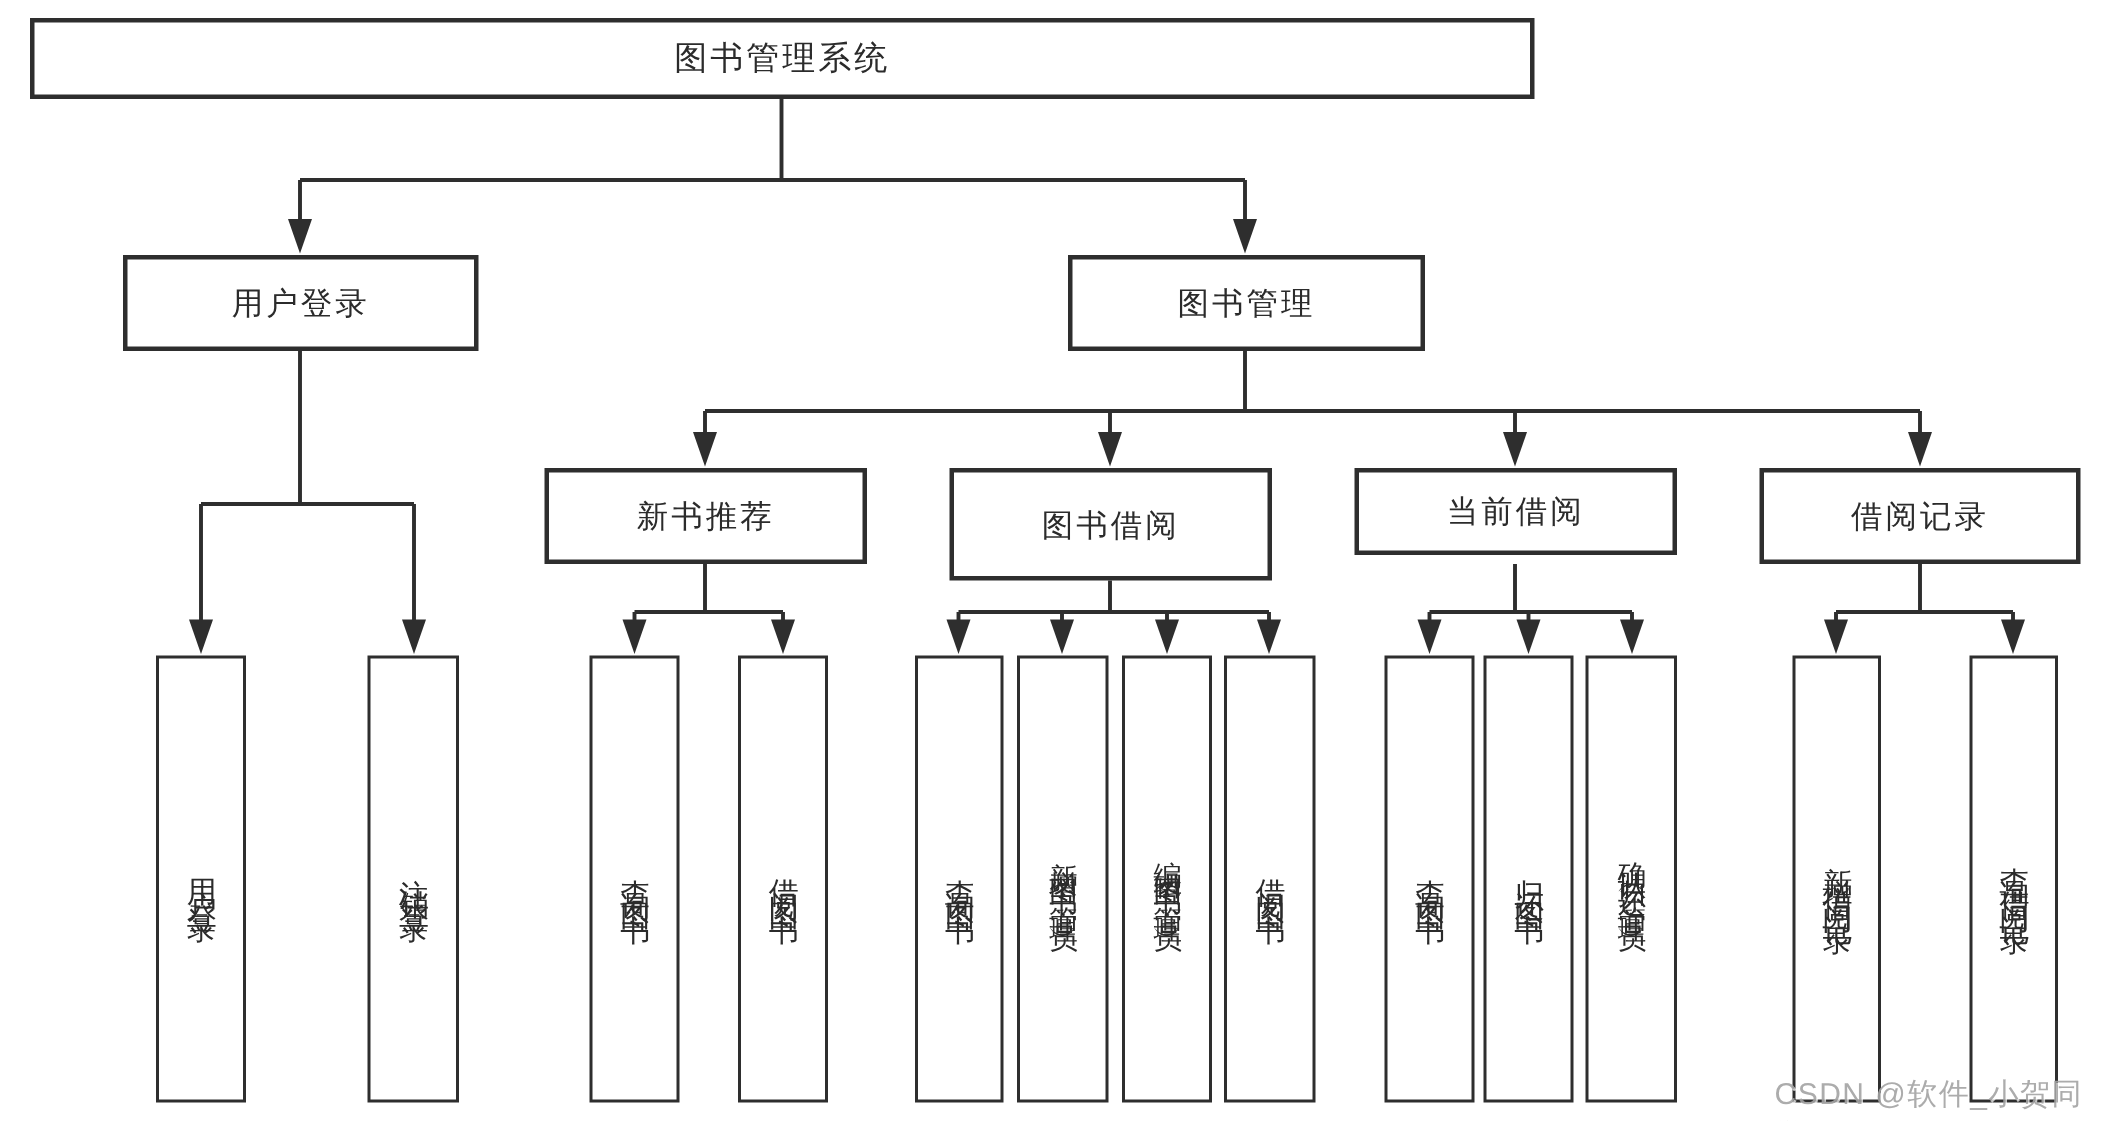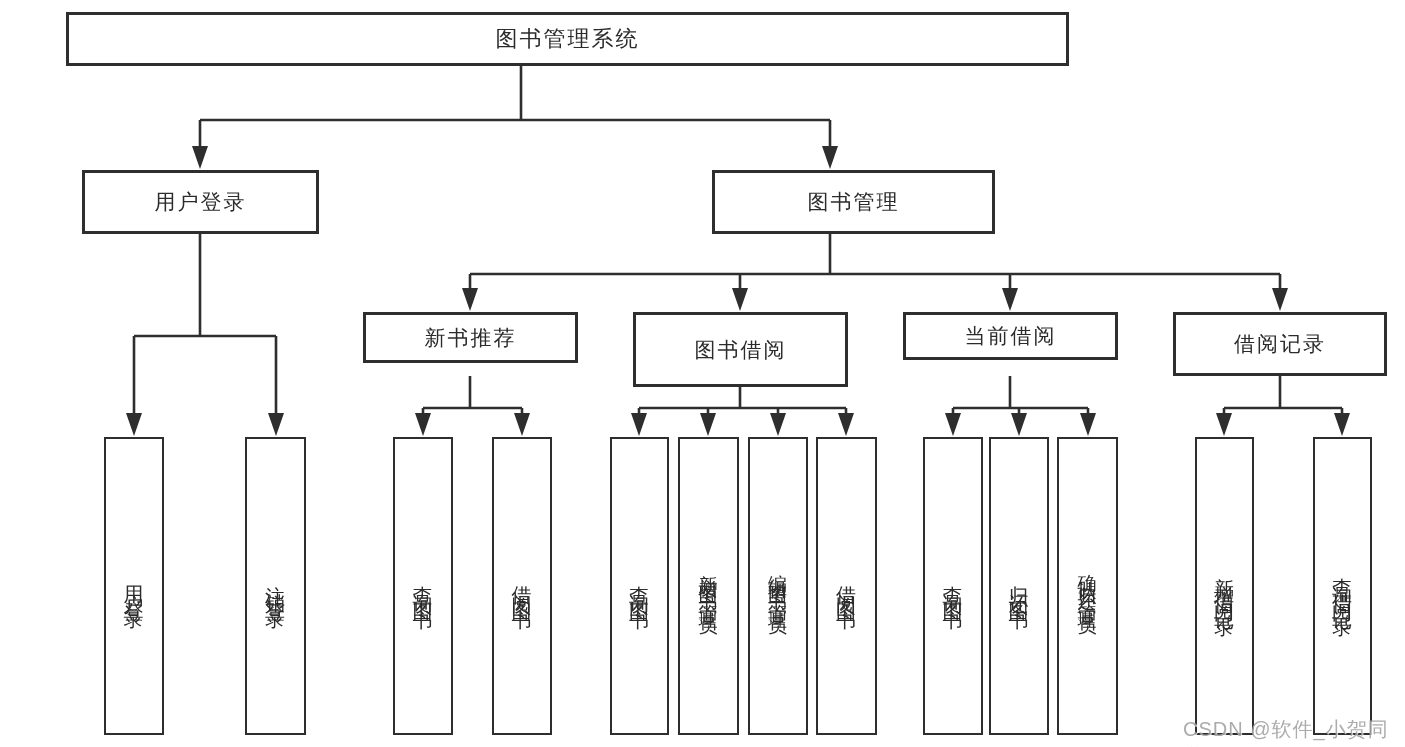--- a/index.html
+++ b/index.html
@@ -95,28 +95,28 @@
       <polygon points="770,413 786,413 778,436"></polygon>
       <polygon points="838,413 854,413 846,436"></polygon>
       <polygon points="945,413 961,413 953,436"></polygon>
       <polygon points="1011,413 1027,413 1019,436"></polygon>
       <polygon points="1080,413 1096,413 1088,436"></polygon>
       <polygon points="1216,413 1232,413 1224,436"></polygon>
       <polygon points="1334,413 1350,413 1342,436"></polygon>
     </g>
   </svg>
 
-  <div class="box root" style="left:20px; top:12px; width:1003px; height:54px;margin-left:46px;">图书管理系统</div>
+  <div class="box root" style="left:20px; top:12px; width:1003px; height:54px;">图书管理系统</div>
 
   <div class="box" style="left:82px; top:170px; width:237px; height:64px;">用户登录</div>
-  <div class="box" style="left:712px; top:170px; width:283px; height:64px;font-family:Liberation Mono, monospace;">图书管理</div>
+  <div class="box" style="left:712px; top:170px; width:238px; height:64px;font-family:Liberation Mono, monospace;">图书管理</div>
 
-  <div class="box" style="left:363px; top:312px; width:215px; height:51px;">新书推荐</div>
+  <div class="box" style="left:363px; top:312px; width:215px; height:64px;">新书推荐</div>
   <div class="box" style="left:633px; top:312px; width:215px; height:75px;">图书借阅</div>
-  <div class="box" style="left:903px; top:312px; width:215px; height:48px;">当前借阅</div>
+  <div class="box" style="left:903px; top:312px; width:215px; height:58px;">当前借阅</div>
   <div class="box" style="left:1173px; top:312px; width:214px; height:64px;">借阅记录</div>
 
   <div class="vbox" style="left:104px;">
     <span class="vtext">用户登录</span>
   </div>
   <div class="vbox" style="left:245px; width:61px;">
     <span class="vtext">注销登录</span>
   </div>
 
   <div class="vbox" style="left:393px;">

